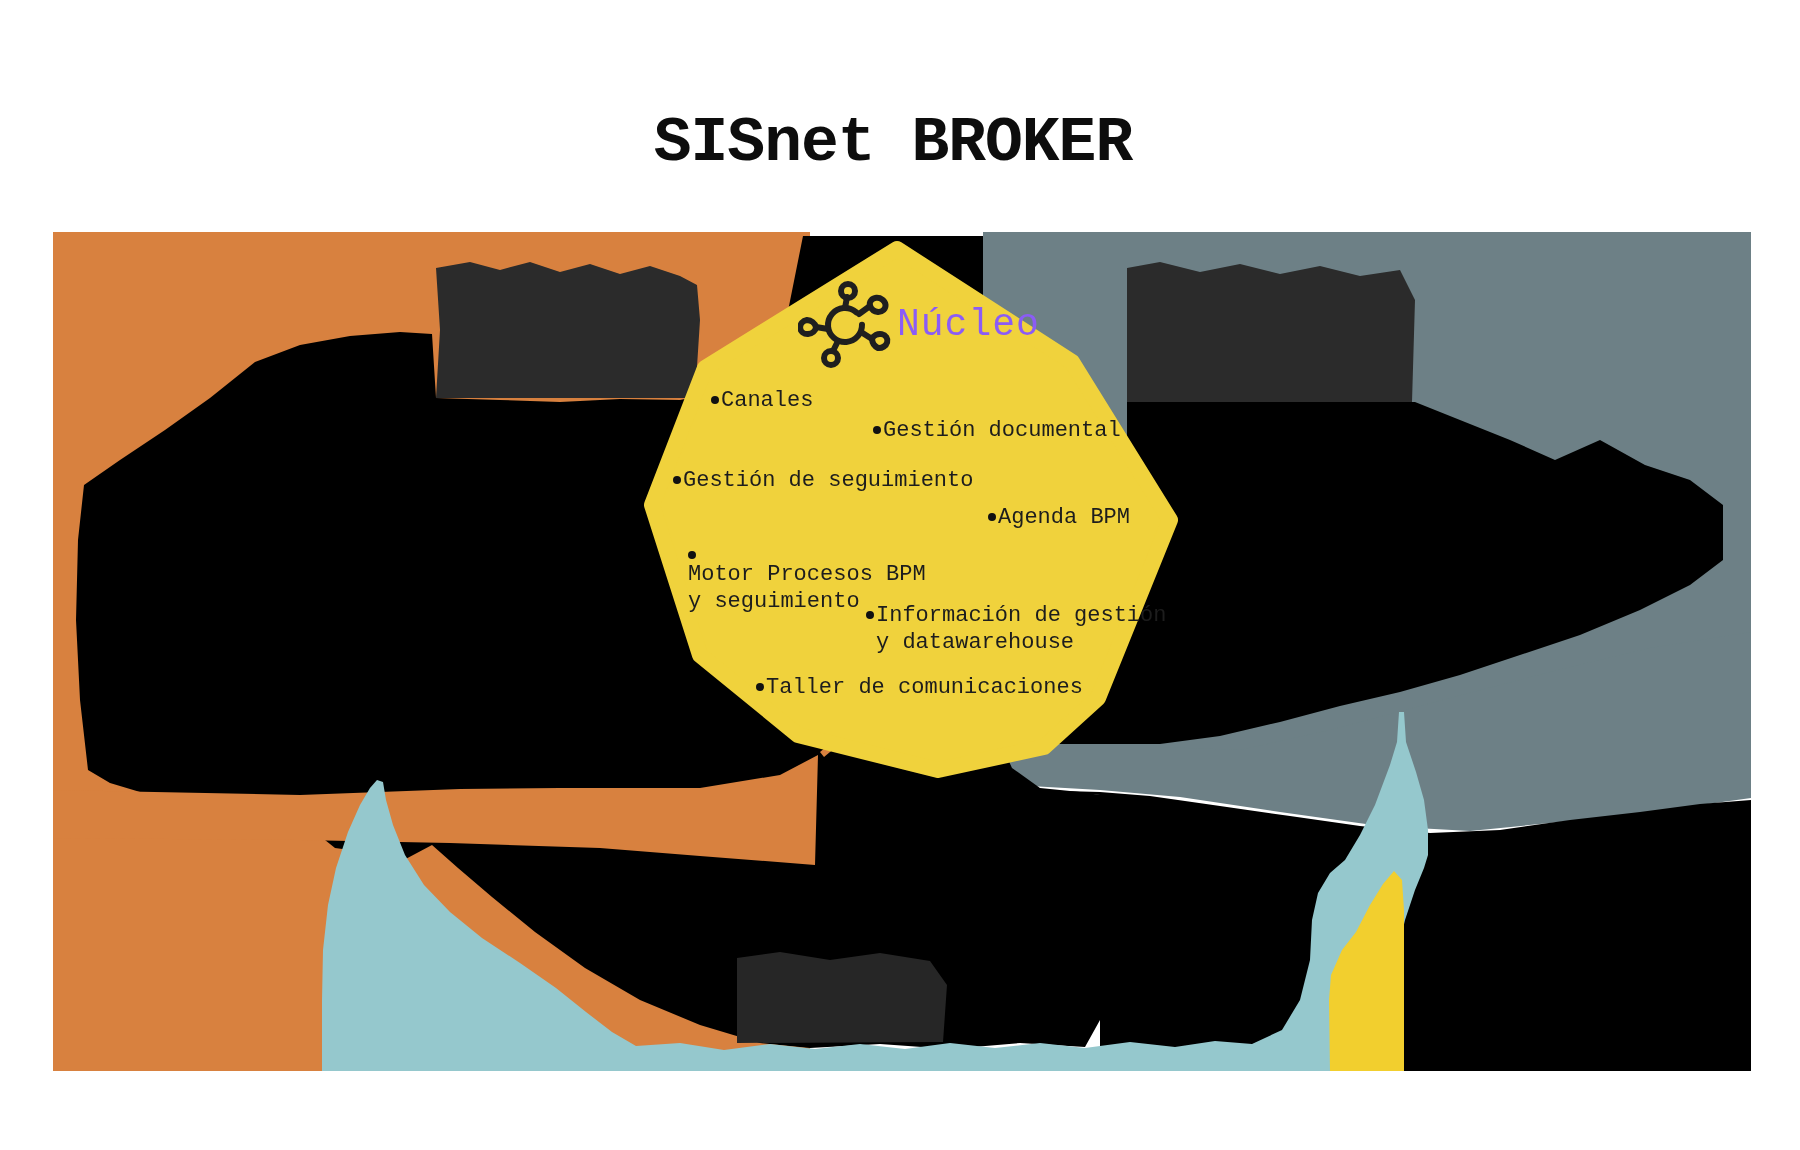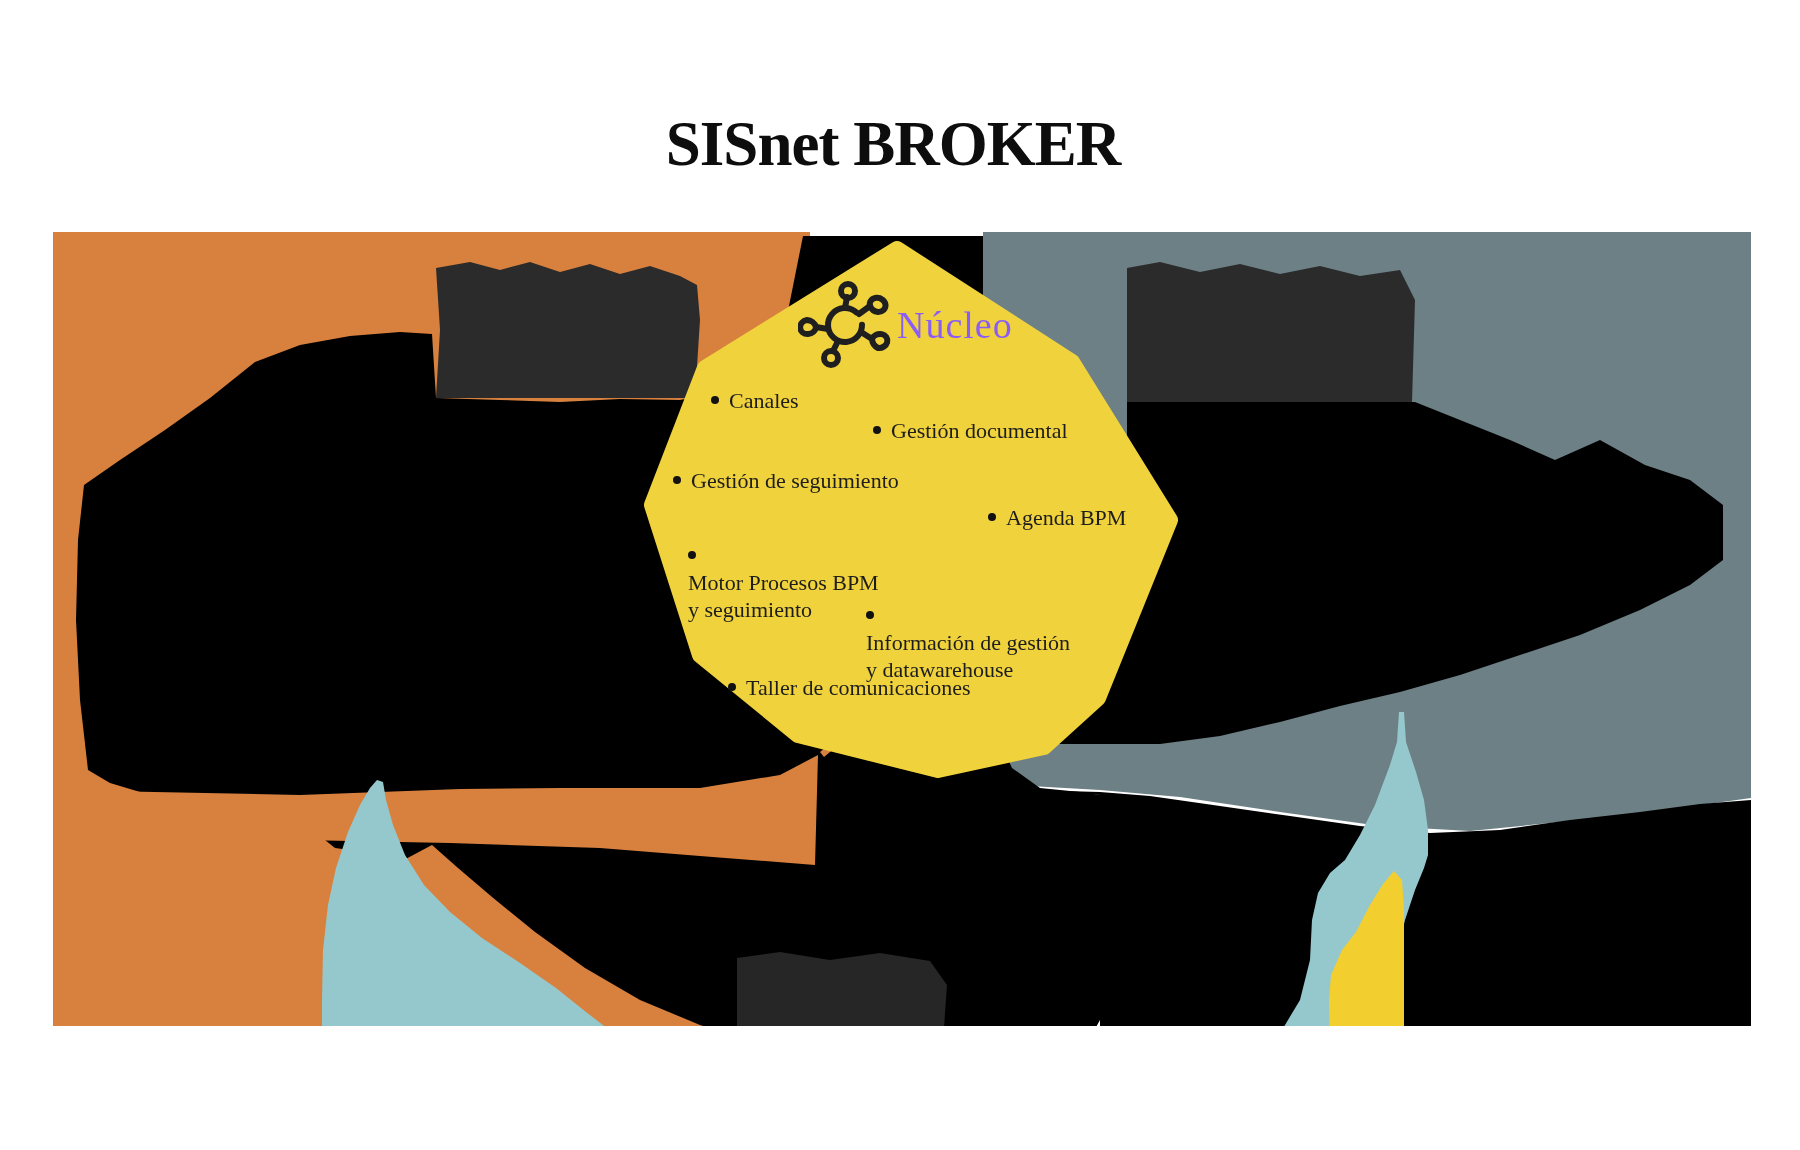--- a/index.html
+++ b/index.html
@@ -1,31 +1,31 @@
 <!DOCTYPE html>
 <html><head>
 <meta charset="utf-8">
 <style>
   html,body{margin:0;padding:0;background:#ffffff;}
   #stage{
-    position:relative;width:1800px;height:1026px;overflow:hidden;
-    font-family:Liberation Serif, serif;background:#ffffff;
+    position:relative;width:1800px;height:1150px;overflow:hidden;
+    font-family:Liberation Mono, monospace;background:#ffffff;
   }
   #bg-svg{position:absolute;left:0;top:0;width:1800px;height:1150px;}
   .title{
     position:absolute;left:0;top:108px;width:1786px;text-align:center;
     font-size:63px;font-weight:bold;letter-spacing:-1px;color:#0d0d0d;
   }
   .nucleo-label{
     position:absolute;left:897px;top:303px;font-size:38px;font-weight:400;
     color:#8b5cf6;letter-spacing:1px;
   }
   .hub{position:absolute;left:798px;top:281px;width:95px;height:90px;}
   .n-item{
-    position:absolute;display:flex;align-items:flex-start;gap:10px;
+    position:absolute;display:flex;align-items:flex-start;gap:2px;
     color:#1d1d1d;font-size:22px;line-height:27px;
   }
   .n-item .dot{
     width:8px;height:8px;border-radius:50%;background:#111;
     margin-top:9px;flex:0 0 auto;
   }
   .n-item .txt{white-space:pre-line;}
 </style>
 </head>
 <body>
@@ -125,23 +125,23 @@
       </div>
       <div class="n-item" style="left: 988px; top: 504px; text-align: center;">
         <span class="dot"></span>
         <span class="txt">Agenda BPM</span>
       </div>
       <div class="n-item" style="left: 688px; top: 542px; flex-direction: column;">
         <span class="dot"></span>
         <span class="txt">Motor Procesos BPM
 y seguimiento</span>
       </div>
-      <div class="n-item" style="left: 866px; top: 602px; flex-direction: column;">
+      <div class="n-item" style="left: 866px; top: 602px;">
         <span class="dot"></span>
         <span class="txt">Información de gestión
 y datawarehouse</span>
       </div>
-      <div class="n-item" style="left: 728px; top: 674px;">
+      <div class="n-item" style="left: 756px; top: 674px;">
         <span class="dot"></span>
         <span class="txt">Taller de comunicaciones</span>
       </div>
     </div>
 </div>
 
 </body></html>

